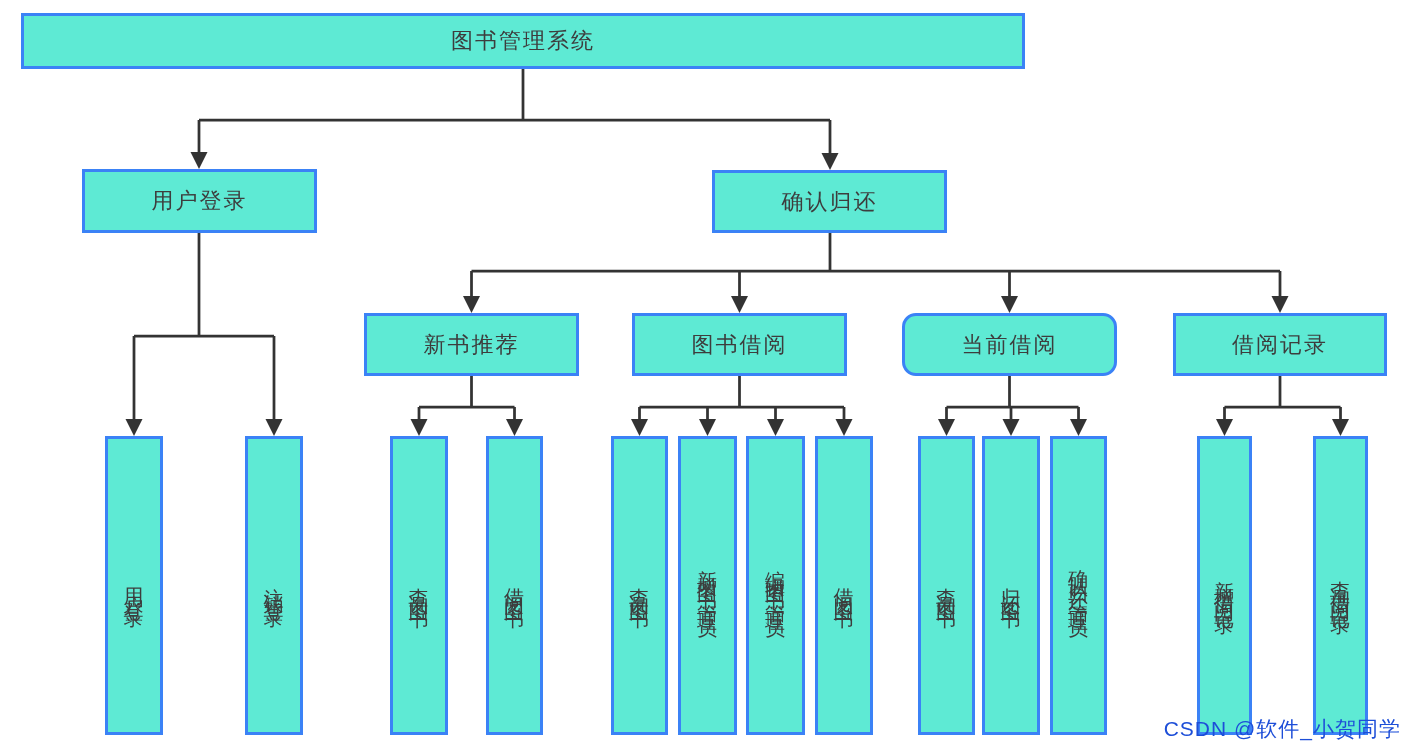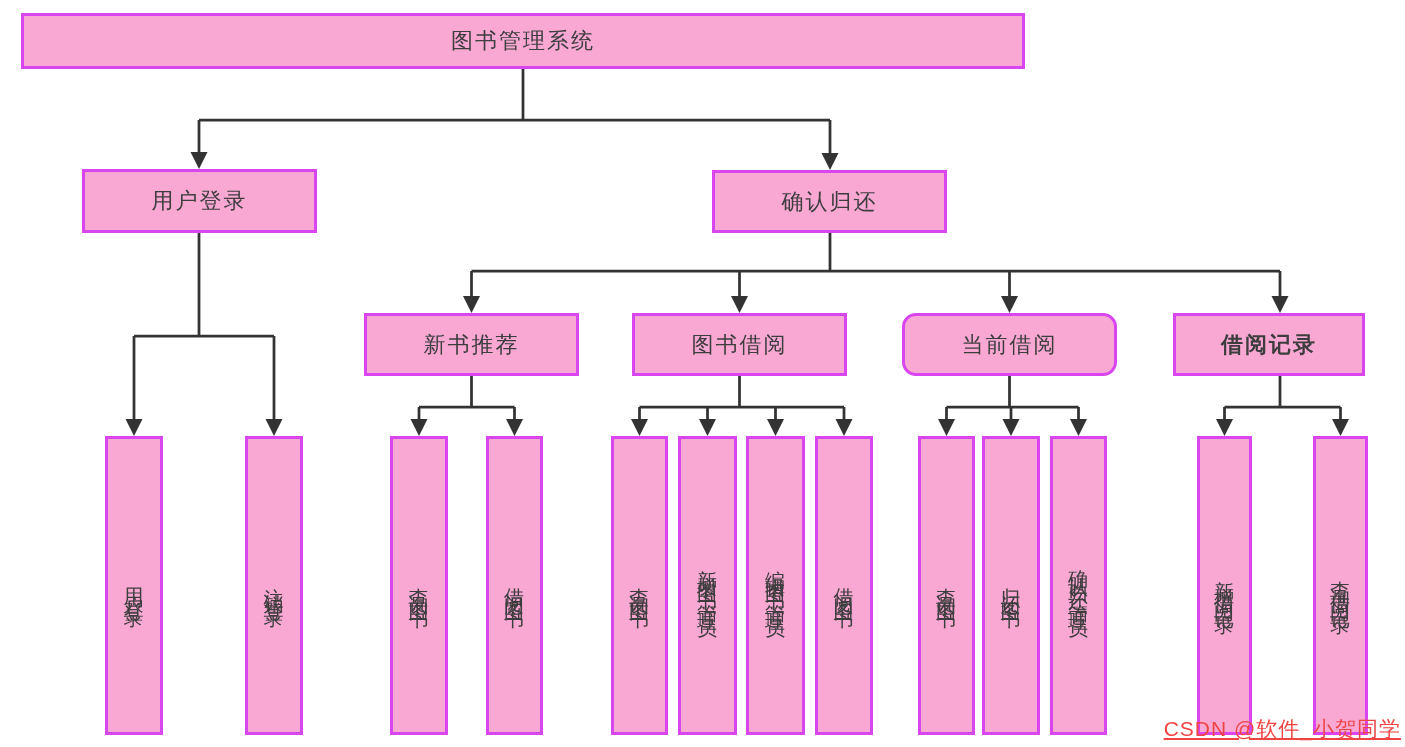--- a/index.html
+++ b/index.html
@@ -19,22 +19,22 @@
     position: absolute;
     left: 0;
     top: 0;
     width: 1405px;
     height: 747px;
     pointer-events: none;
   }
   .node {
     position: absolute;
     box-sizing: border-box;
-    background: #f9a8d4;
-    border: 3px solid #d946ef;
+    background: #5eead4;
+    border: 3px solid #3b82f6;
     display: flex;
     align-items: center;
     justify-content: center;
     color: #3d3d3d;
   }
   .hbox {
     font-size: 22px;
     letter-spacing: 2px;
     white-space: nowrap;
   }
@@ -46,23 +46,22 @@
     line-height: 1;
     white-space: nowrap;
     color: #3d3d3d;
   }
   .watermark {
     position: absolute;
     right: 4px;
     bottom: 4px;
     font-size: 21px;
     letter-spacing: 1px;
-    color: #ef4444;
+    color: #1d4ed8;
     white-space: nowrap;
-    text-decoration: underline;
   }
 </style>
 </head>
 <body>
 
 <div class="canvas">
 
   <svg class="connectors" viewBox="0 0 1405 747" xmlns="http://www.w3.org/2000/svg">
     <g stroke="#333333" stroke-width="2.75" fill="none">
 
@@ -116,21 +115,21 @@
 
   <div class="node hbox" style="left:632px; top:313px; width:215px; height:63px;">
     <span>图书借阅</span>
   </div>
   <div class="node hbox" style="left:364px; top:313px; width:215px; height:63px;">
     <span>新书推荐</span>
   </div>
   <div class="node hbox" style="left:902px; top:313px; width:215px; height:63px;border-radius:14px;">
     <span>当前借阅</span>
   </div>
-  <div class="node hbox" style="left:1173px; top:313px; width:192px; height:63px;font-weight:bold;">
+  <div class="node hbox" style="left:1173px; top:313px; width:214px; height:63px;">
     <span>借阅记录</span>
   </div>
 
   <div class="node vbox" style="left:105px; top:436px; width:58px; height:299px;">
     <span class="vtext">用户登录</span>
   </div>
   <div class="node vbox" style="left:245px; top:436px; width:58px; height:299px;">
     <span class="vtext">注销登录</span>
   </div>
   <div class="node vbox" style="left:390px; top:436px; width:58px; height:299px;">

